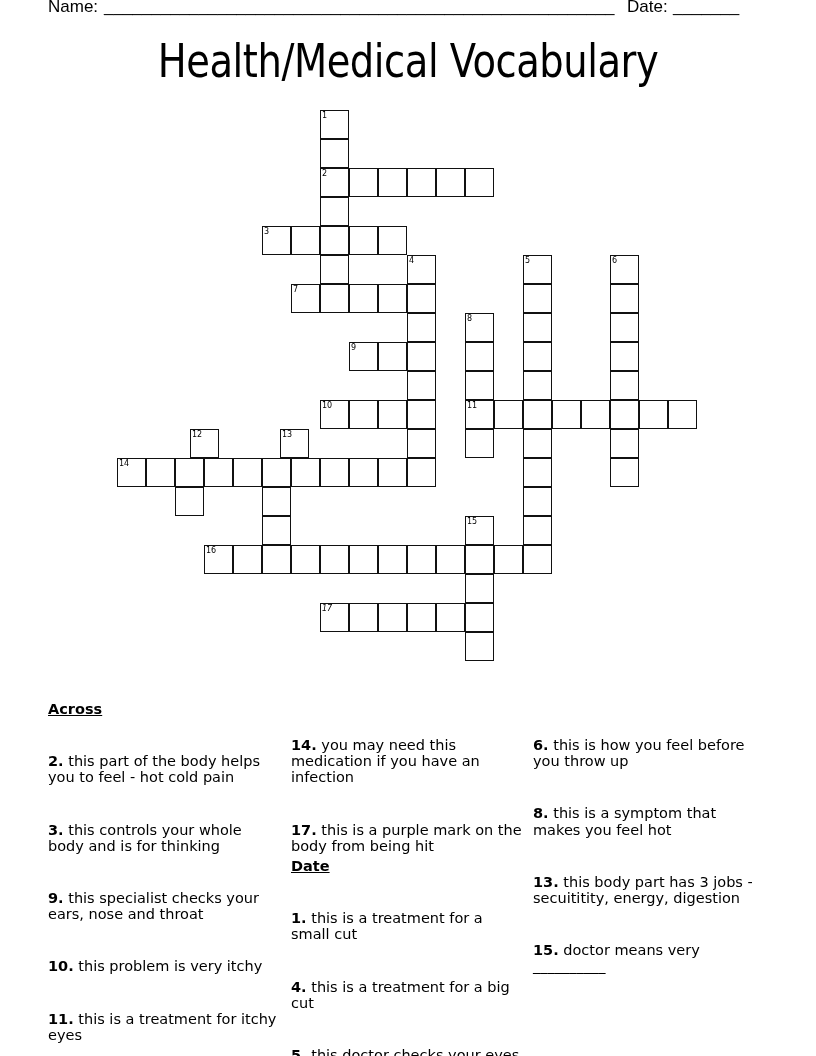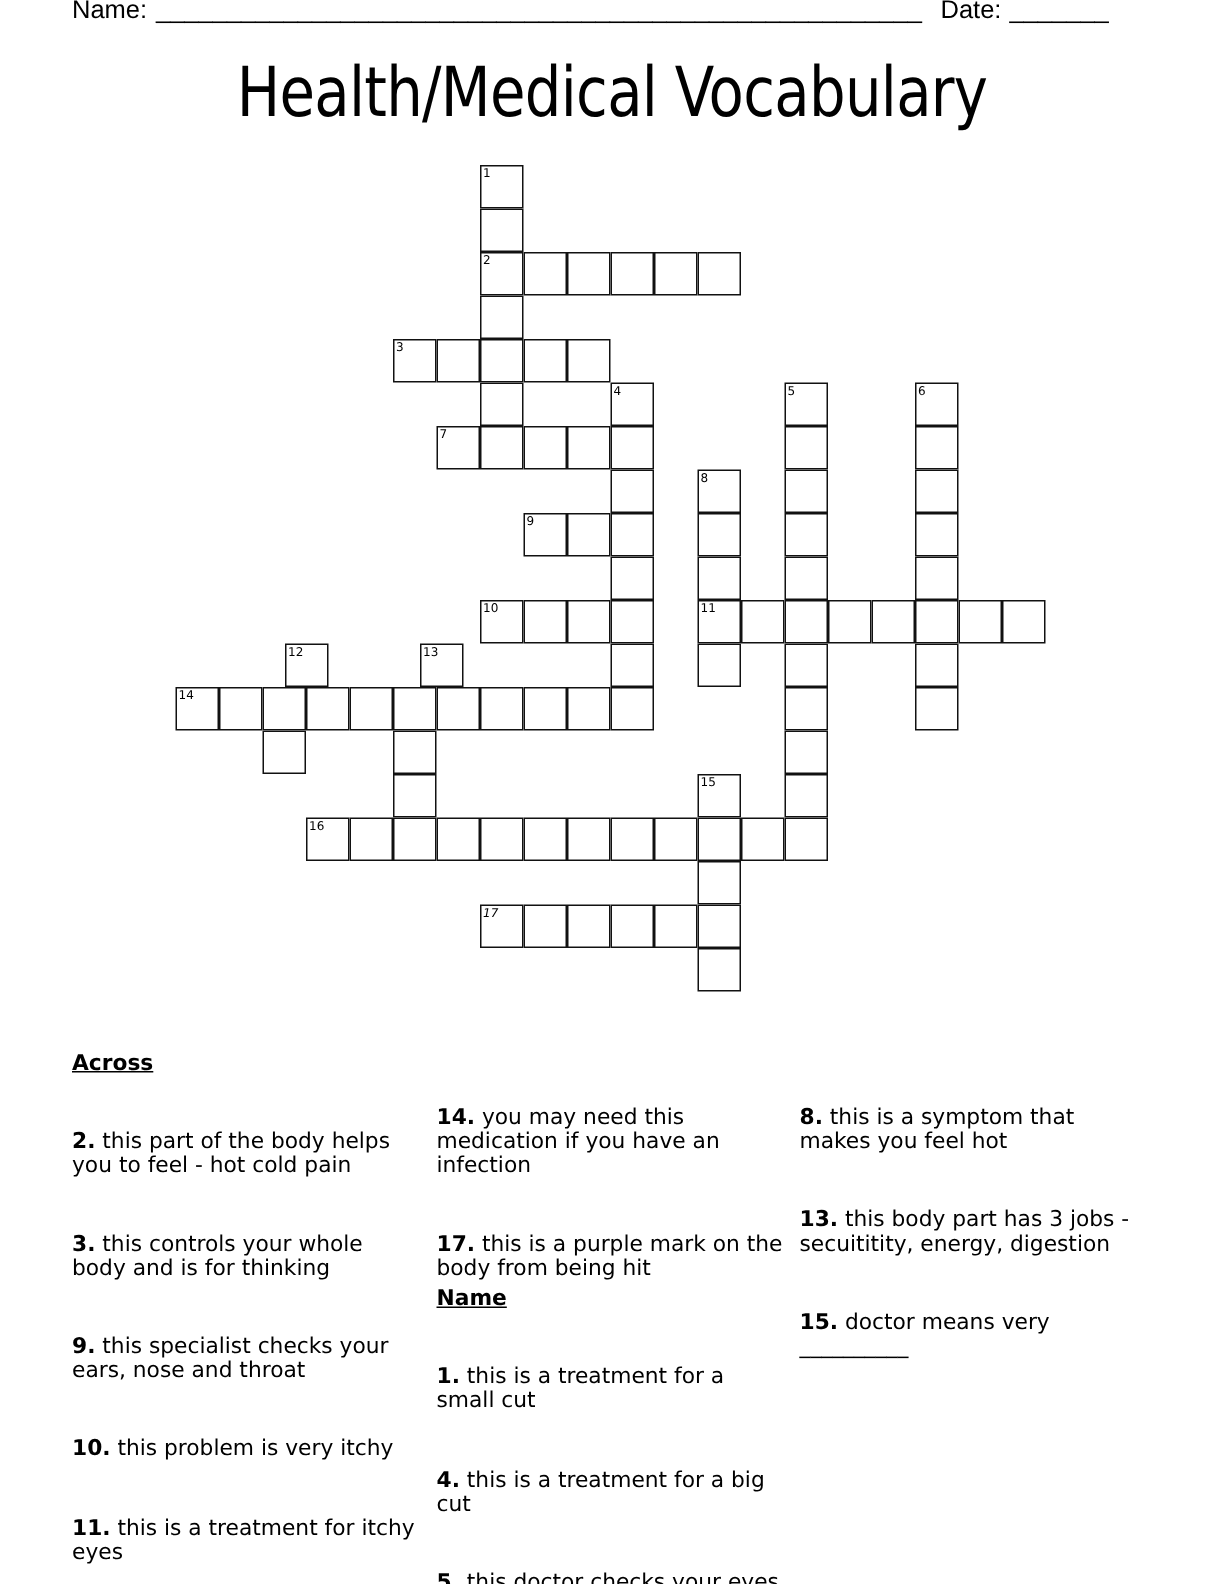--- a/index.html
+++ b/index.html
@@ -166,23 +166,24 @@
   <div class="clue"><b>2.</b> <span>this part of the body helps you to feel - hot cold pain</span></div>
   <div class="clue"><b>3.</b> <span>this controls your whole body and is for thinking</span></div>
   <div class="clue"><b>9.</b> <span>this specialist checks your ears, nose and throat</span></div>
   <div class="clue"><b>10.</b> <span>this problem is very itchy</span></div>
   <div class="clue"><b>11.</b> <span>this is a treatment for itchy eyes</span></div>
 </div>
 
 <div class="col" style="left:291px">
   <div class="clue"><b>14.</b> <span>you may need this medication if you have an infection</span></div>
   <div class="clue"><b>17.</b> <span>this is a purple mark on the body from being hit</span></div>
-  <div class="sec">Name</div>
+  <div class="sec">Date</div>
   <div class="clue"><b>1.</b> <span>this is a treatment for a small cut</span></div>
   <div class="clue"><b>4.</b> <span>this is a treatment for a big cut</span></div>
   <div class="clue"><b>5.</b> <span>this doctor checks your eyes and gives energy</span></div>
 </div>
 
 <div class="col" style="left:533px">
+  <div class="clue"><b>6.</b> <span>this is how you feel before you throw up</span></div>
   <div class="clue"><b>8.</b> <span>this is a symptom that makes you feel hot</span></div>
   <div class="clue"><b>13.</b> <span>this body part has 3 jobs - secuititity, energy, digestion</span></div>
   <div class="clue"><b>15.</b> <span>doctor means very __________</span></div>
 </div>
 
 </body></html>

